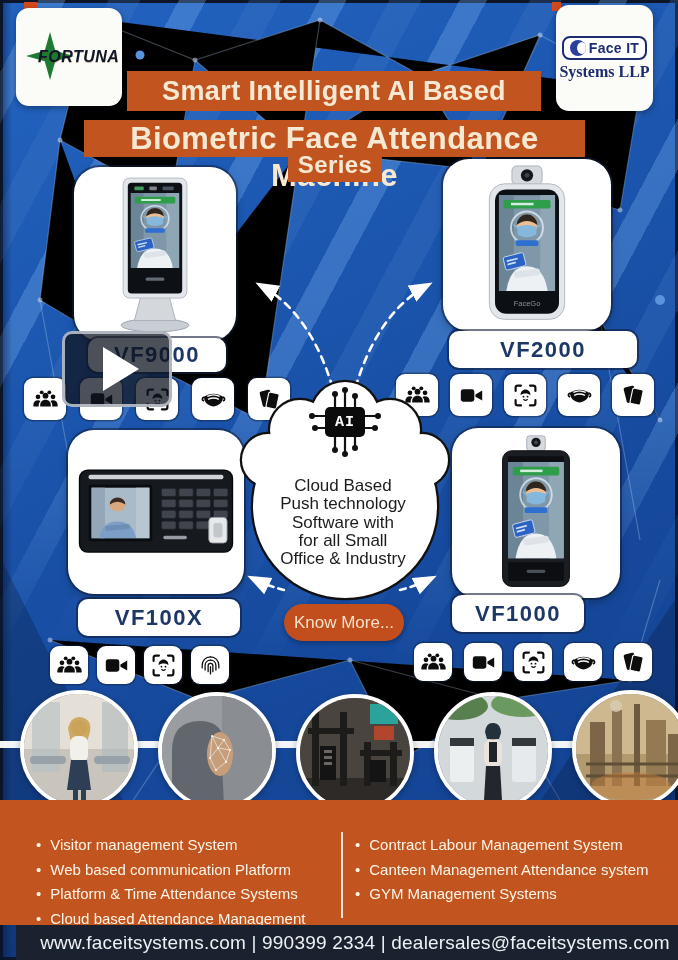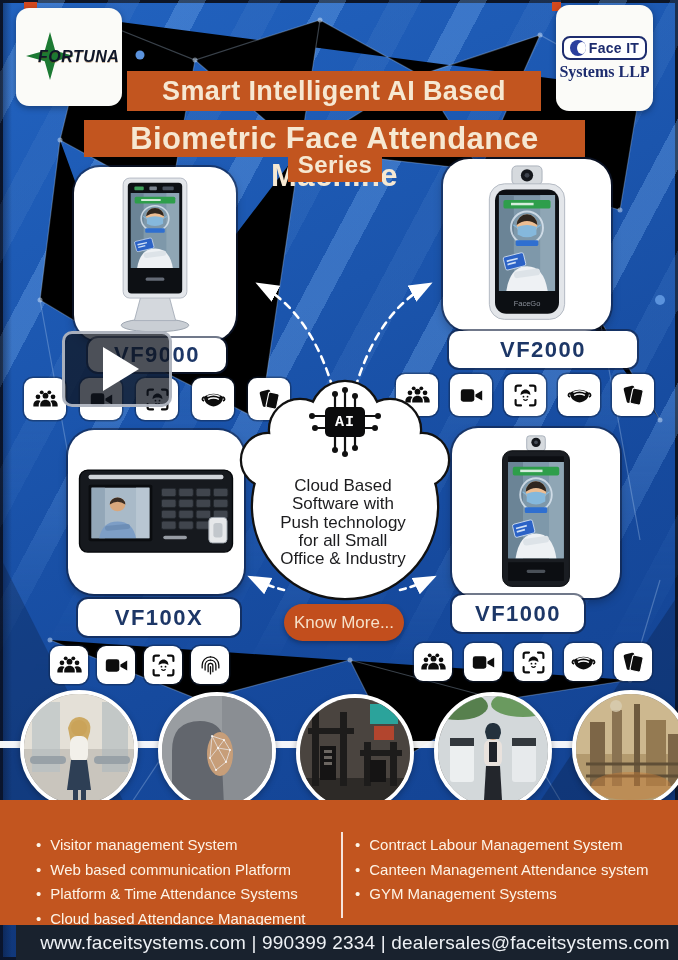--- a/index.html
+++ b/index.html
@@ -435,22 +435,22 @@
       </g>
     </g>
     <g fill="none" stroke="#fff" stroke-width="2.6" stroke-dasharray="6 5" stroke-linecap="round">
       <path d="M284,590Q268,586 252,578" marker-end="url(#ah)"></path>
       <path d="M400,590Q416,586 432,578" marker-end="url(#ah)"></path>
     </g>
   </svg>
   <div class="abs ai-chip" style="left:325px;top:407px;">AI</div>
   <div class="abs cloud-text" style="left:251px;top:477px;">
     <div>Cloud Based</div>
+    <div>Push technology</div>
     <div>Software with</div>
-    <div>Push technology</div>
     <div>for all Small</div>
     <div>Office &amp; Industry</div>
   </div>
   <button class="abs know-more" style="left:284px;top:604px;width:120px;height:37px;">Know More...</button>
 
   <div class="abs play-overlay" style="left:62px;top:331px;width:104px;height:70px;">
     <div class="play-tri"></div>
   </div>
 
   <div class="abs conn-line" style="left:0;top:741px;width:678px;height:7px;"></div>

